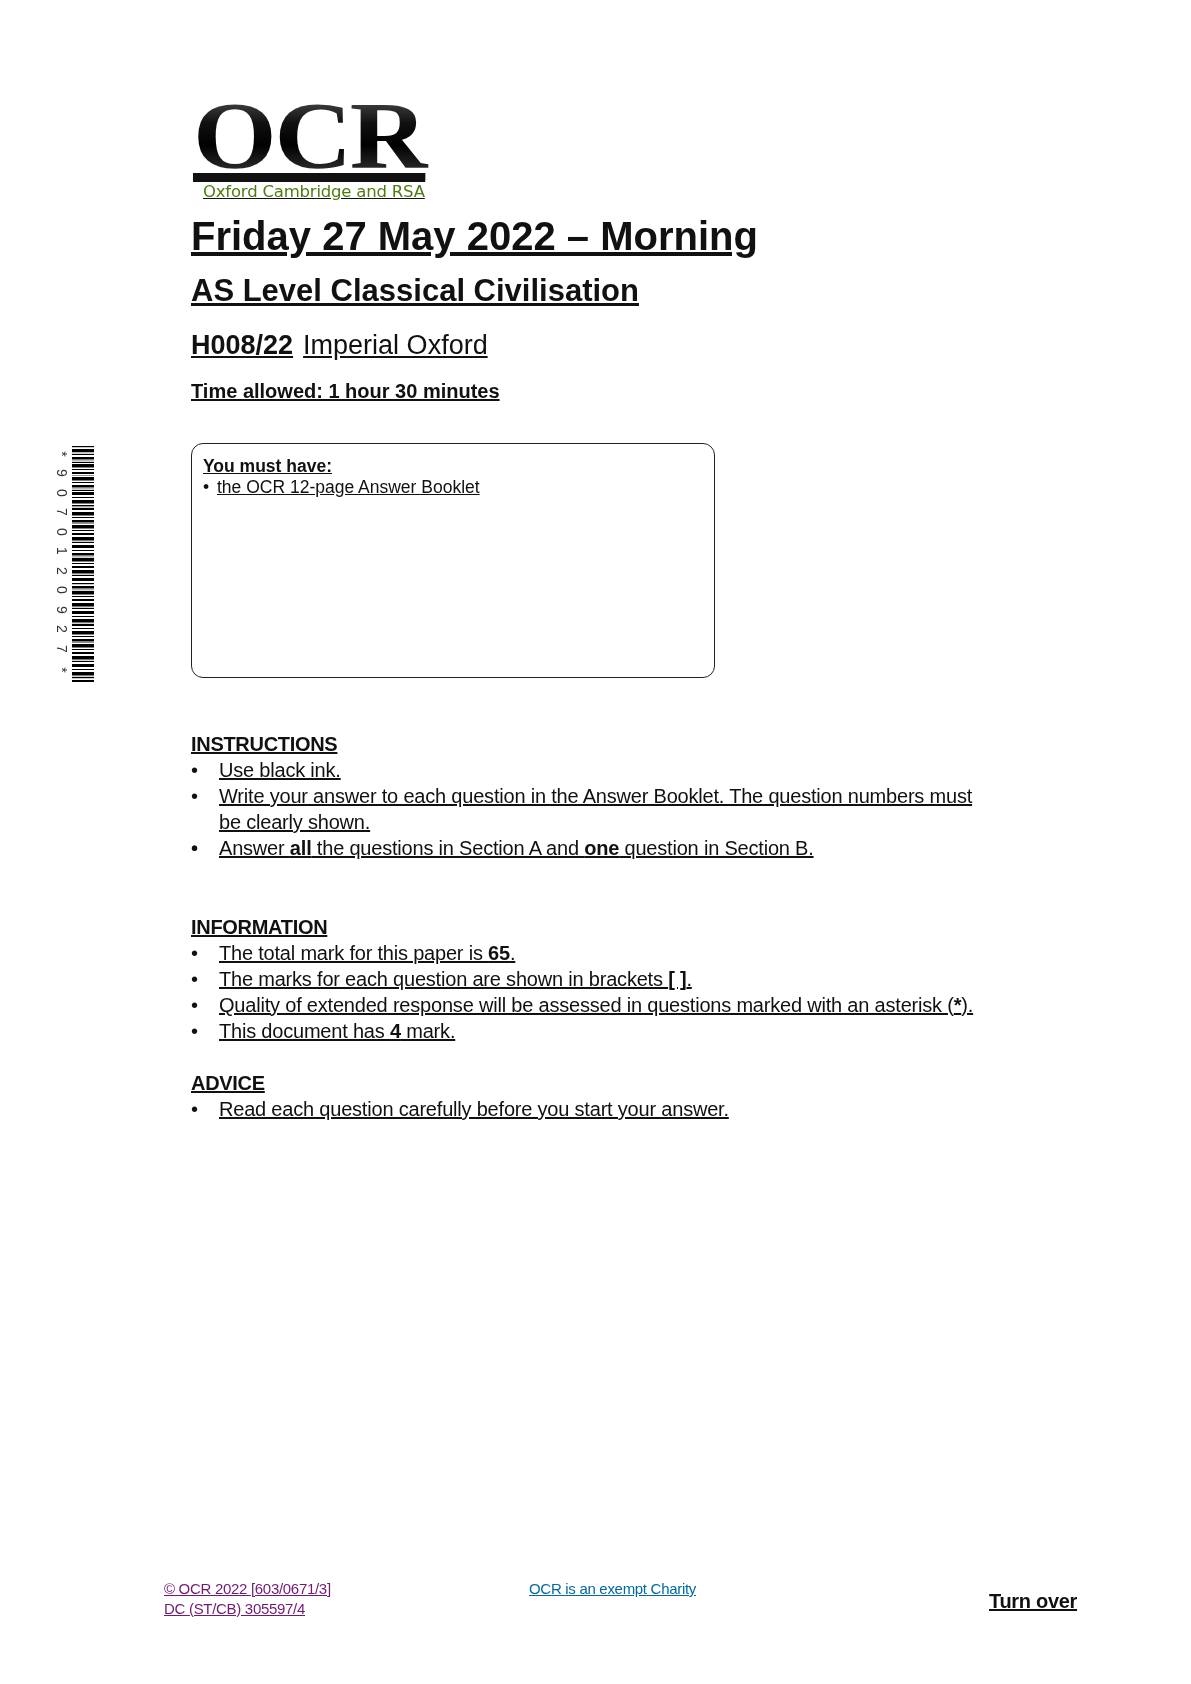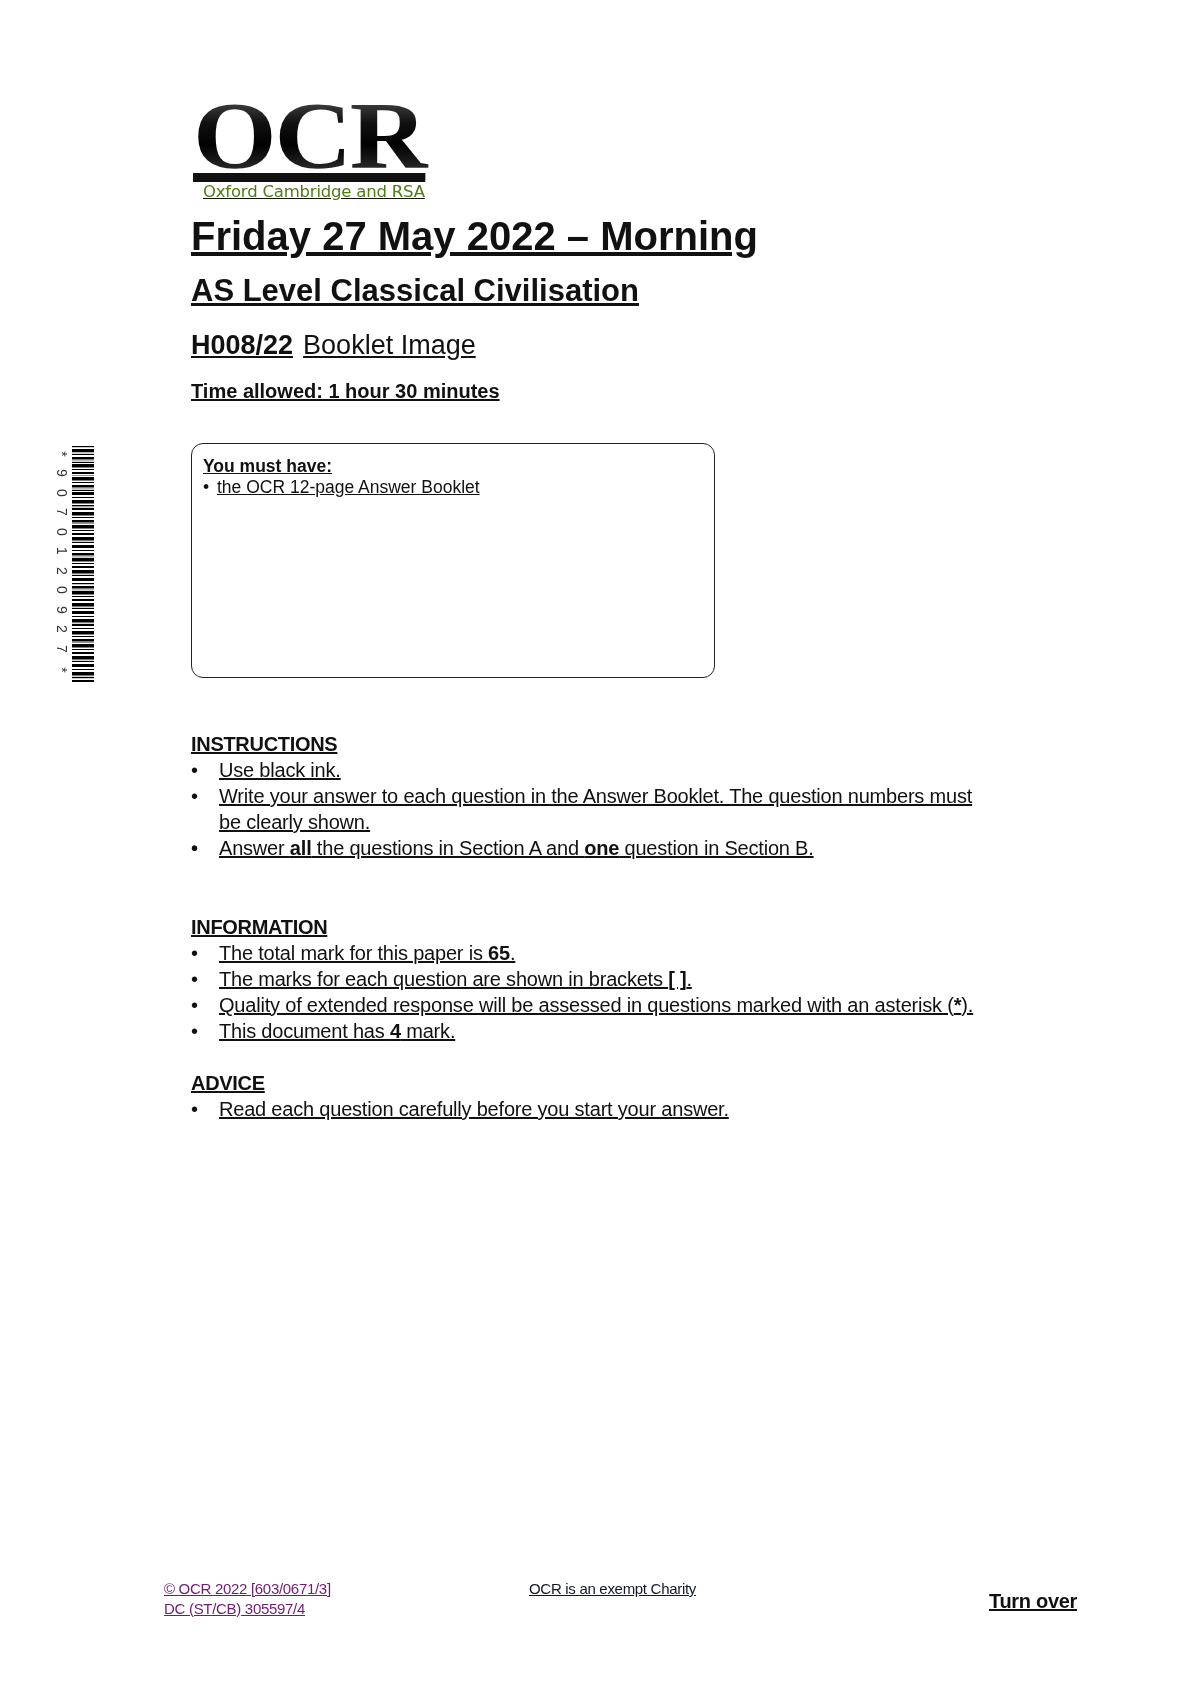--- a/index.html
+++ b/index.html
@@ -56,35 +56,35 @@
 
   .section { left: 191px; width: 900px; }
   .section .sh { font-size: 20px; font-weight: bold; line-height: 26px; letter-spacing: -0.3px; }
   .section .li { position: relative; padding-left: 28px; font-size: 20px; line-height: 26px; letter-spacing: -0.2px; }
   .section .li .bul { position: absolute; left: 0; top: 0; }
   .sec-instr { top: 731px; }
   .sec-info { top: 914px; }
   .sec-adv { top: 1070px; }
 
   .footer-left { left: 164px; top: 1579px; font-size: 15px; line-height: 20px; color: #701a75; letter-spacing: -0.3px; }
-  .footer-mid { left: 529px; top: 1579px; font-size: 15px; line-height: 20px; color: #0f172a; letter-spacing: -0.3px; }
+  .footer-mid { left: 529px; top: 1579px; font-size: 15px; line-height: 20px; color: #0369a1; letter-spacing: -0.3px; }
   .footer-right { left: 989px; top: 1589px; font-size: 20px; font-weight: bold; line-height: 24px; letter-spacing: -0.3px; }
 </style>
 </head>
 <body>
 
 <div class="abs logo">
   <div class="logo-mark">OCR</div>
   <div class="logo-sub">Oxford Cambridge and RSA</div>
 </div>
 
 <div class="abs title">Friday 27 May 2022 – Morning</div>
 <div class="abs subtitle">AS Level Classical Civilisation</div>
 <div class="abs code-line">
-  <span class="code">H008/22</span><span>Booklet Image</span>
+  <span class="code">H008/22</span><span>Imperial Oxford</span>
 </div>
 <div class="abs time">Time allowed: 1 hour 30 minutes</div>
 
 <div class="abs barcode">
   <div class="digits">
     <span style="top:0px">*</span>
     <span style="top:19px">9</span>
     <span style="top:39px">0</span>
     <span style="top:58px">7</span>
     <span style="top:78px">0</span>

